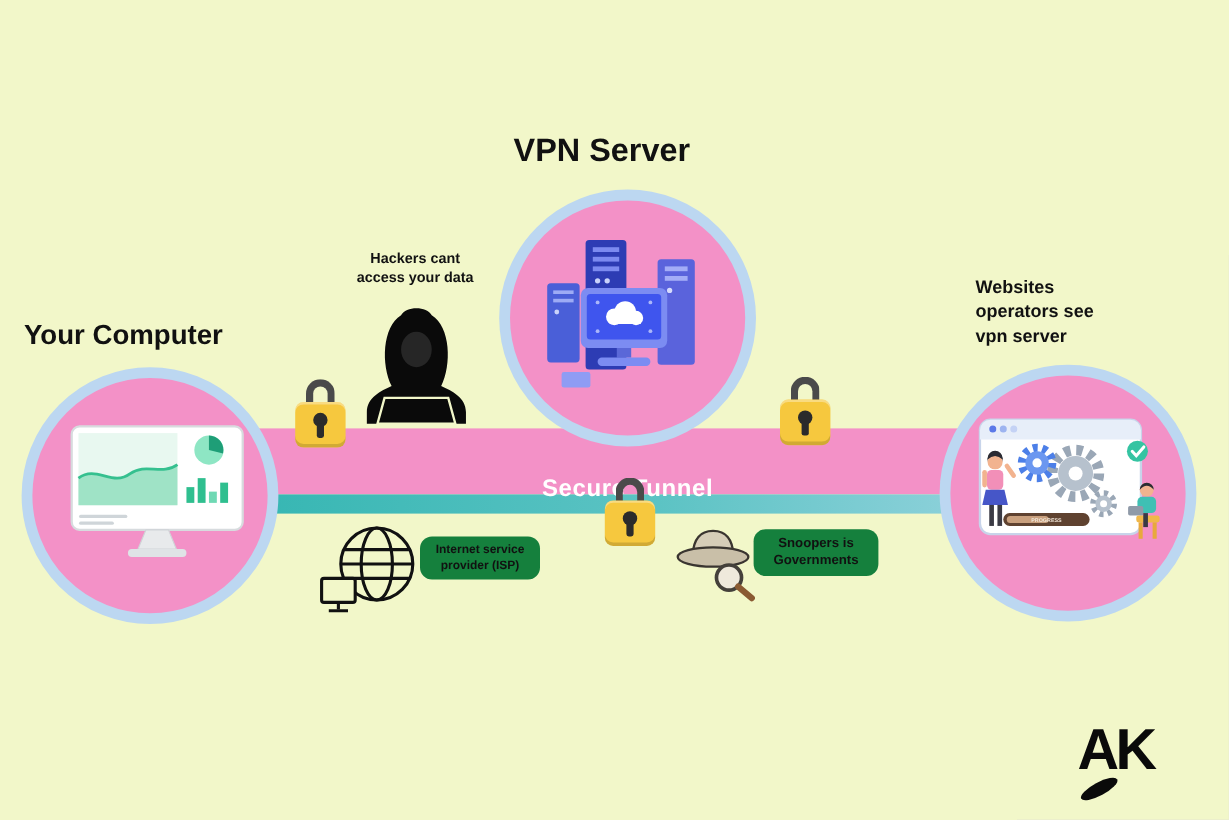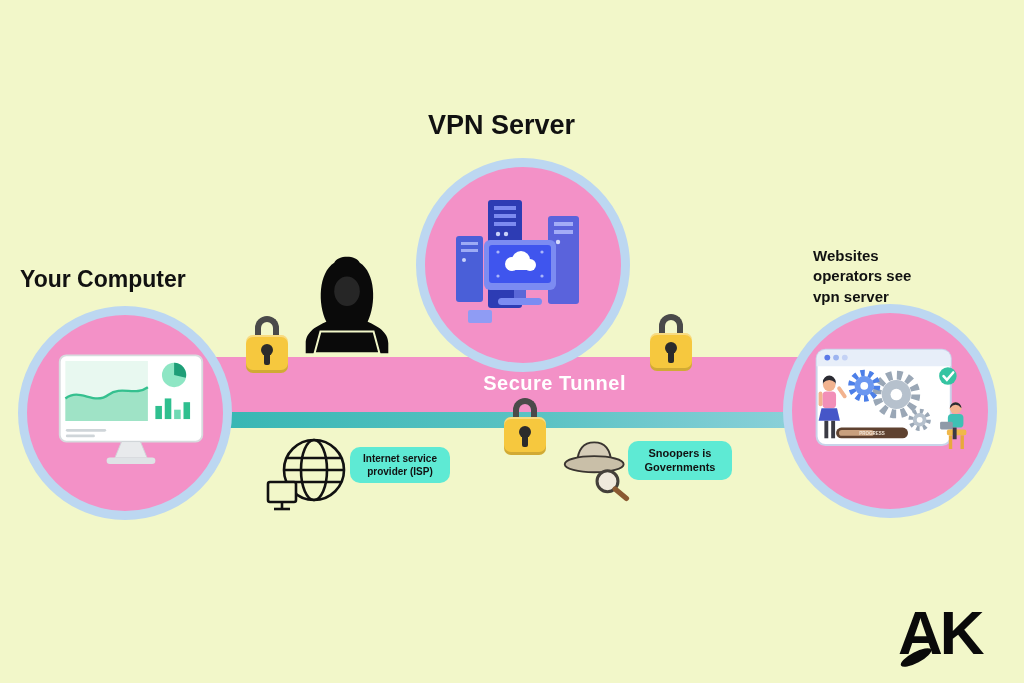--- a/index.html
+++ b/index.html
@@ -4,43 +4,43 @@
 <style>
   html,body{margin:0;padding:0;}
   body{font-family:"Liberation Sans","DejaVu Sans",sans-serif;background:#d8d8d8;}
   #canvas{position:relative;width:1024px;height:683px;background:#f2f7c9;overflow:hidden;margin:0 auto;}
   .abs{position:absolute;}
   .multiline{white-space:pre-line;}
   .node-circle{position:absolute;border-radius:50%;background:#f391c7;border:9px solid #bcd7f1;box-sizing:border-box;z-index:2;}
   .heading{font-weight:bold;color:#111;text-align:left;}
   .tunnel-pink{position:absolute;background:#f391c7;z-index:1;}
   .tunnel-teal{position:absolute;background:linear-gradient(90deg,#2cb3ae 0%,#5cc3c4 55%,#9fd6e2 100%);z-index:1;}
-  .tunnel-label{position:absolute;color:#ffffff;font-weight:bold;font-size:20px;text-align:right;z-index:3;letter-spacing:.5px;}
+  .tunnel-label{position:absolute;color:#ffffff;font-weight:bold;font-size:20px;text-align:center;z-index:3;letter-spacing:.5px;margin-top:24px;}
   .lock{position:absolute;width:42px;z-index:4;}
   .lock .shackle{width:24px;height:24px;border:6px solid #4a4a4a;border-bottom:none;border-radius:14px 14px 0 0;margin:0 auto;box-sizing:border-box;}
   .lock .lock-body{width:42px;height:38px;background:#f6c83e;border-radius:7px;margin-top:-5px;position:relative;box-shadow:inset 0 -3px 0 rgba(0,0,0,.15), inset 0 2px 0 rgba(255,255,255,.35);}
   .lock .keyhole{position:absolute;left:50%;top:9px;transform:translateX(-50%);width:12px;height:12px;background:#2b2b2b;border-radius:50%;}
   .lock .keystem{position:absolute;left:50%;top:18px;transform:translateX(-50%);width:6px;height:12px;background:#2b2b2b;border-radius:2px;}
-  .callout-box{position:absolute;background:#5eead4;border-radius:10px;padding:5px 9px;font-weight:bold;text-align:center;color:#111;z-index:5;line-height:1.3;}
+  .callout-box{position:absolute;background:#15803d;border-radius:10px;padding:5px 9px;font-weight:bold;text-align:center;color:#111;z-index:5;line-height:1.3;}
   .plain-callout{position:absolute;font-weight:bold;text-align:center;color:#111;z-index:5;line-height:1.3;}
-  .logo-text{position:absolute;font-weight:800;font-size:62px;color:#0a0a0a;letter-spacing:-3px;z-index:6;line-height:1;}
+  .logo-text{position:absolute;font-weight:800;font-size:48px;color:#0a0a0a;letter-spacing:-3px;z-index:6;line-height:1;}
   .logo-swoosh{position:absolute;width:34px;height:11px;background:#0a0a0a;border-radius:50%;transform:rotate(-28deg);z-index:7;}
 </style>
 </head>
 <body>
 
 <div id="canvas">
 
   <div class="tunnel-pink" style="left:120px;top:357px;width:780px;height:55px;"></div>
   <div class="tunnel-teal" style="left:120px;top:412px;width:780px;height:16px;"></div>
   <div class="tunnel-label" style="left:420px;top:372px;width:206px;">Secure Tunnel</div>
 
   <div class="heading abs" style="left:428px;top:110px;width:192px;font-size:27px;">VPN Server</div>
   <div class="heading abs" style="left:20px;top:266px;width:218px;font-size:23px;">Your Computer</div>
-  <div class="heading abs multiline" style="left:813px;top:230px;width:154px;font-size:15px;line-height:1.35;margin-top:16px;">Websites
+  <div class="heading abs multiline" style="left:813px;top:230px;width:154px;font-size:15px;line-height:1.35;">Websites
 operators see
 vpn server</div>
 
   <div class="node-circle" style="left:18px;top:306px;width:214px;height:214px;"></div>
   <svg class="abs" style="left:56px;top:350px;z-index:3;" width="150" height="125" viewBox="0 0 160 130">
     <rect x="4" y="4" width="152" height="92" rx="7" fill="#ffffff" stroke="#d7dbde" stroke-width="2"></rect>
     <rect x="10" y="10" width="88" height="64" fill="#e8f8f0"></rect>
     <path d="M10,74 L10,50 C26,38 40,58 56,46 C70,36 84,48 98,38 L98,74 Z" fill="#9fe3c6"></path>
     <path d="M10,50 C26,38 40,58 56,46 C70,36 84,48 98,38" fill="none" stroke="#35c08f" stroke-width="2.5"></path>
     <circle cx="126" cy="25" r="13" fill="#8ee6c4"></circle>
@@ -147,20 +147,22 @@
       <path d="M151,70 a6,6 0 0 1 12,0 q-6,-7 -12,0 z" fill="#2b2b33"></path>
       <rect x="149" y="76" width="16" height="14" rx="4" fill="#3fc0b4"></rect>
       <rect x="141" y="84" width="13" height="8" rx="1.5" fill="#8f9aa8"></rect>
       <rect x="148" y="92" width="20" height="6" rx="2" fill="#f0b84a"></rect>
       <rect x="150" y="98" width="3.5" height="14" fill="#e8a93c"></rect>
       <rect x="162" y="98" width="3.5" height="14" fill="#e8a93c"></rect>
       <rect x="154" y="90" width="4" height="12" fill="#3a3a44"></rect>
     </g>
   </svg>
 
+  <div class="plain-callout multiline" style="left:288px;top:208px;width:116px;font-size:12px;">Hackers cant
+access your data</div>
   <svg class="abs" style="left:288px;top:244px;z-index:3;" width="118" height="120" viewBox="0 0 120 120">
     <path d="M18,110 L18,100 C18,88 30,82 39,78 C30,60 31,28 47,18 C51,10 69,10 73,18 C89,28 90,60 81,78 C90,82 102,88 102,100 L102,110 Z" fill="#0a0a0a"></path>
     <ellipse cx="60" cy="47" rx="13" ry="15" fill="#262626"></ellipse>
     <path d="M33,88 L87,88 L93,110 L27,110 Z" fill="#0a0a0a" stroke="#f2f7c9" stroke-width="2"></path>
   </svg>
 
   <div class="lock" style="left:246px;top:316px;">
     <div class="shackle"></div>
     <div class="lock-body">
       <div class="keyhole"></div>

